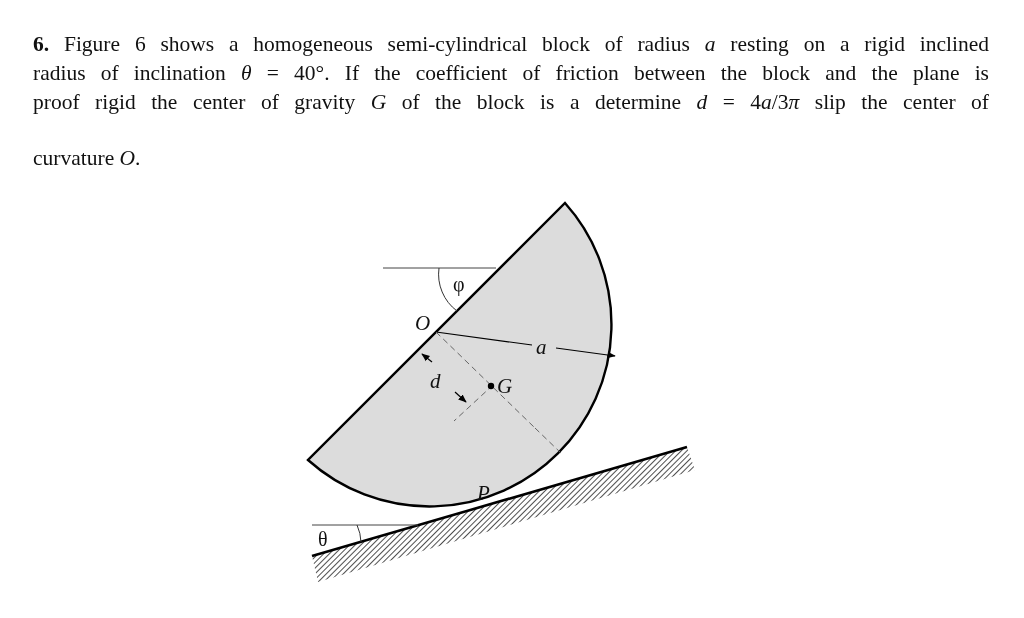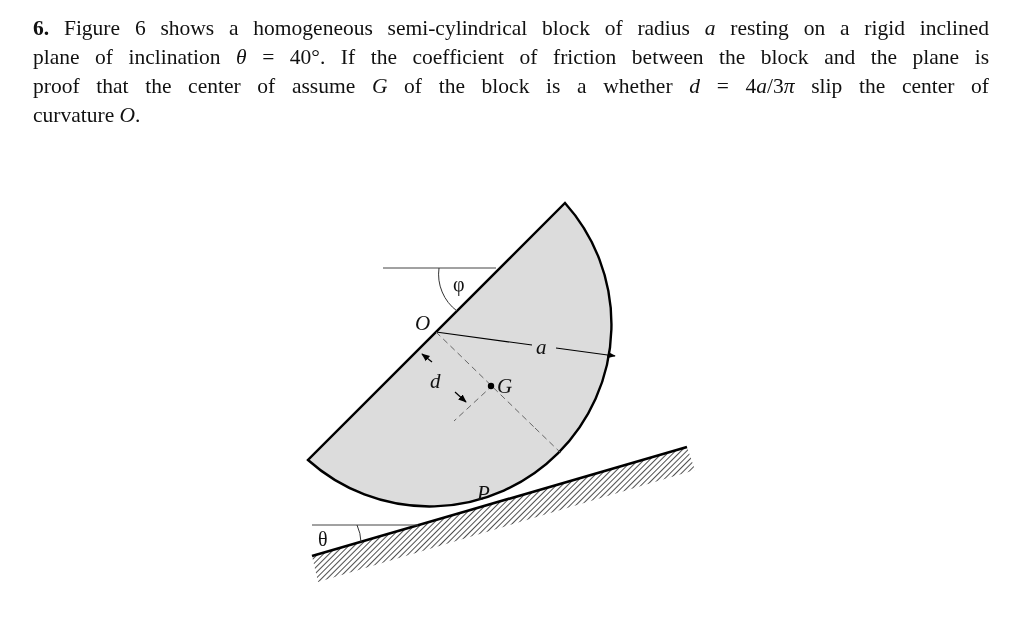--- a/index.html
+++ b/index.html
@@ -1,31 +1,31 @@
 <!DOCTYPE html>
 <html><head>
 <meta charset="utf-8">
 <style>
   html, body { margin:0; padding:0; background:#ffffff; }
   body { width:1024px; height:618px; position:relative; overflow:hidden; font-family:"Liberation Serif", "DejaVu Serif", serif; color:#111; }
-  .problem { position:absolute; left:33px; top:14px; width:956px; font-size:21.5px; line-height:29px; text-align:justify; }
+  .problem { position:absolute; left:33px; top:30px; width:956px; font-size:21.5px; line-height:29px; text-align:justify; }
   .problem .line { display:block; white-space:nowrap; text-align:justify; text-align-last:justify; }
-  .problem .line.last { text-align-last:left; }
+  .problem .line.last { text-align-last:left;margin-top:27px; }
   .num { font-weight:bold; }
   .it { font-style:italic; }
   svg.fig { position:absolute; left:0; top:0; }
   .lbl { font-family:"Liberation Serif", "DejaVu Serif", serif; fill:#111; }
 </style>
 </head>
 <body>
 
 <div class="problem">
   <span class="line"><span class="num">6.</span><span> Figure 6 shows a homogeneous semi-cylindrical block of radius </span><span class="it">a</span><span> resting on a rigid inclined</span></span>
-  <span class="line"><span>plane of inclination </span><span class="it">θ</span><span> = 40°.  If the coefficient of friction between the block and the plane is</span></span>
-  <span class="line"><span>proof that the center of assume </span><span class="it">G</span><span> of the block is a whether </span><span class="it">d</span><span> = 4</span><span class="it">a</span><span>/3</span><span class="it">π</span><span> slip the center of</span></span>
+  <span class="line"><span>radius of inclination </span><span class="it">θ</span><span> = 40°.  If the coefficient of friction between the block and the plane is</span></span>
+  <span class="line"><span>proof rigid the center of gravity </span><span class="it">G</span><span> of the block is a determine </span><span class="it">d</span><span> = 4</span><span class="it">a</span><span>/3</span><span class="it">π</span><span> slip the center of</span></span>
   <span class="line last"><span>curvature </span><span class="it">O</span><span>.</span></span>
 </div>
 
 <svg class="fig" width="1024" height="618" viewBox="0 0 1024 618">
   <defs>
     <pattern id="hatch" patternUnits="userSpaceOnUse" width="4" height="4" patternTransform="rotate(45)">
       <line x1="0" y1="0" x2="0" y2="4" stroke="#222" stroke-width="1.6"></line>
     </pattern>
     <marker id="arr" viewBox="0 0 10 10" refX="9" refY="5" markerWidth="7" markerHeight="7" orient="auto-start-reverse">
       <path d="M0,1 L10,5 L0,9 Z" fill="#000"></path>

